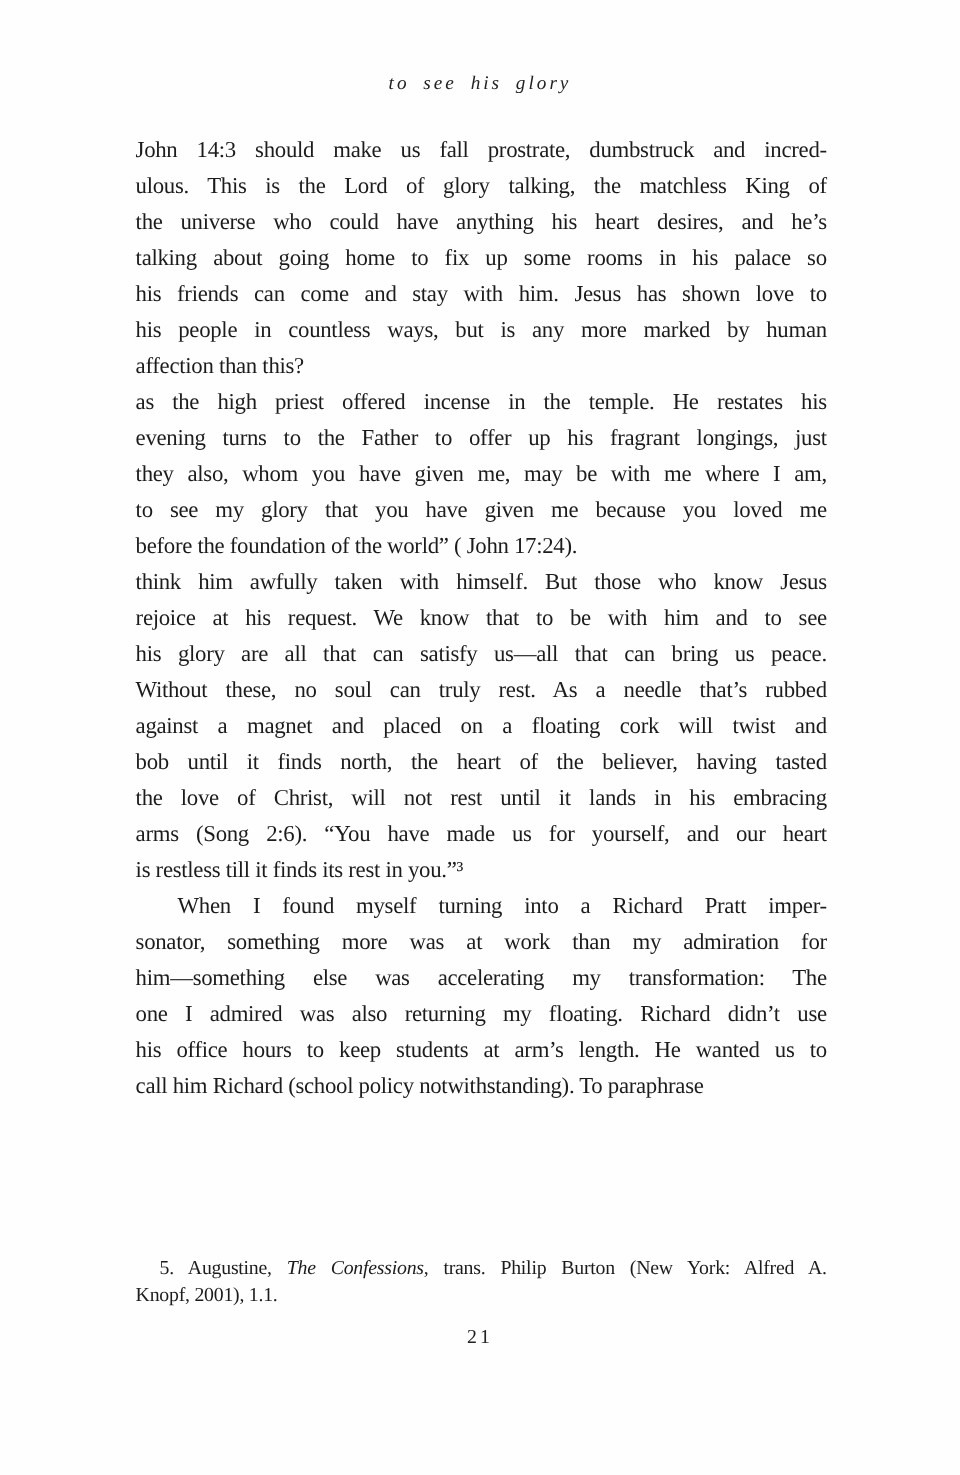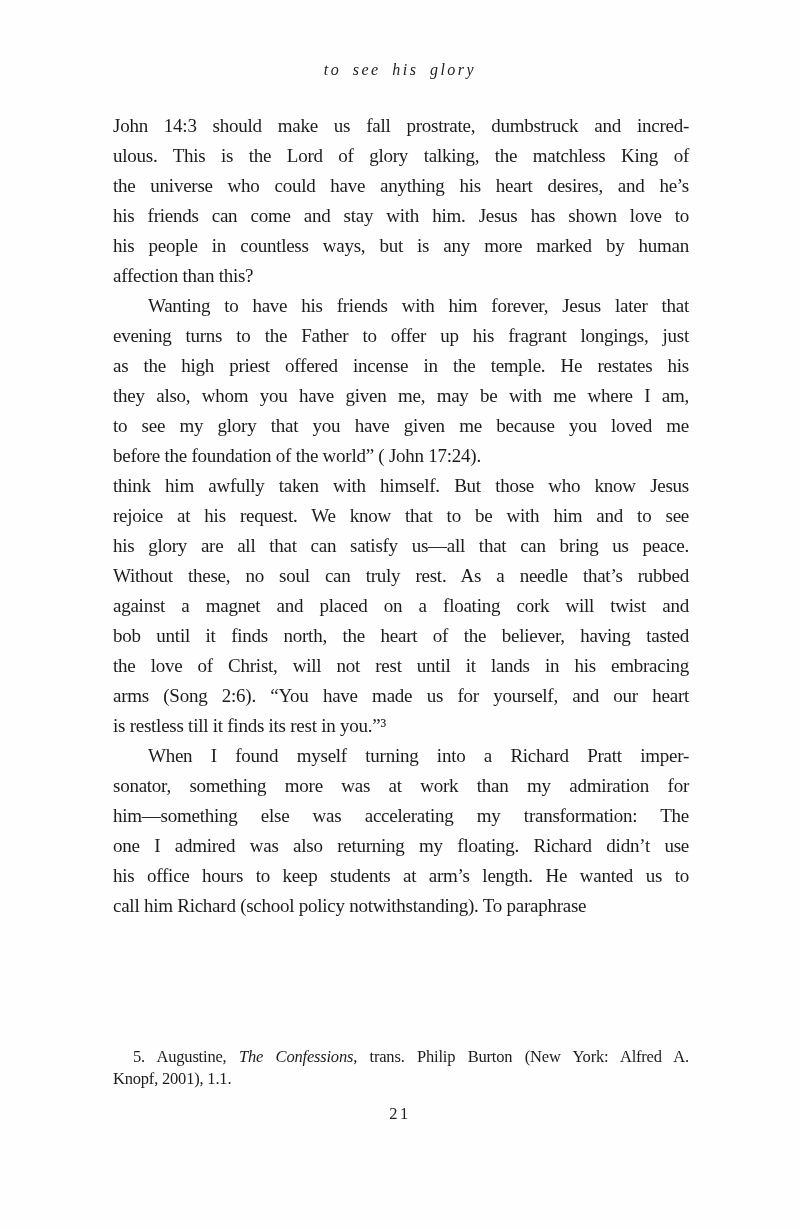--- a/index.html
+++ b/index.html
@@ -77,26 +77,26 @@
 <body>
 
 <div class="page">
 
   <div class="running-head">to see his glory</div>
 
   <div class="body-text" id="body-text">
       <div class="line jl">John 14:3 should make us fall prostrate, dumbstruck and incred-</div>
       <div class="line jl">ulous. This is the Lord of glory talking, the matchless King of</div>
       <div class="line jl">the universe who could have anything his heart desires, and he’s</div>
+      <div class="line jl">talking about going home to fix up some rooms in his palace so</div>
       <div class="line jl">his friends can come and stay with him. Jesus has shown love to</div>
       <div class="line jl">his people in countless ways, but is any more marked by human</div>
       <div class="line">affection than this?</div>
-      <div class="line jl ind">Wanting to have his friends with him forever, Jesus later that</div>
+      <div class="line jl">as the high priest offered incense in the temple. He restates his</div>
       <div class="line jl">evening turns to the Father to offer up his fragrant longings, just</div>
-      <div class="line jl">as the high priest offered incense in the temple. He restates his</div>
       <div class="line jl">they also, whom you have given me, may be with me where I am,</div>
       <div class="line jl">to see my glory that you have given me because you loved me</div>
       <div class="line">before the foundation of the world” ( John 17:24).</div>
       <div class="line jl">think him awfully taken with himself. But those who know Jesus</div>
       <div class="line jl">rejoice at his request. We know that to be with him and to see</div>
       <div class="line jl">his glory are all that can satisfy us—all that can bring us peace.</div>
       <div class="line jl">Without these, no soul can truly rest. As a needle that’s rubbed</div>
       <div class="line jl">against a magnet and placed on a floating cork will twist and</div>
       <div class="line jl">bob until it finds north, the heart of the believer, having tasted</div>
       <div class="line jl">the love of Christ, will not rest until it lands in his embracing</div>

